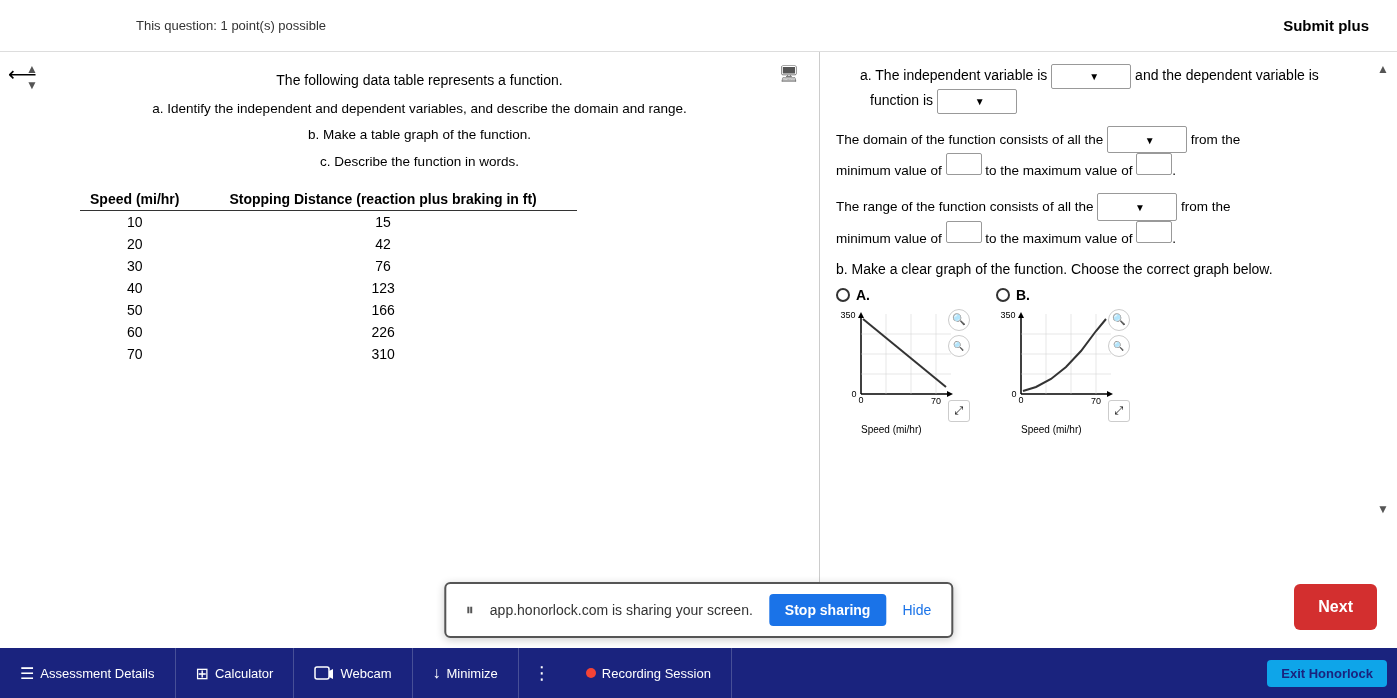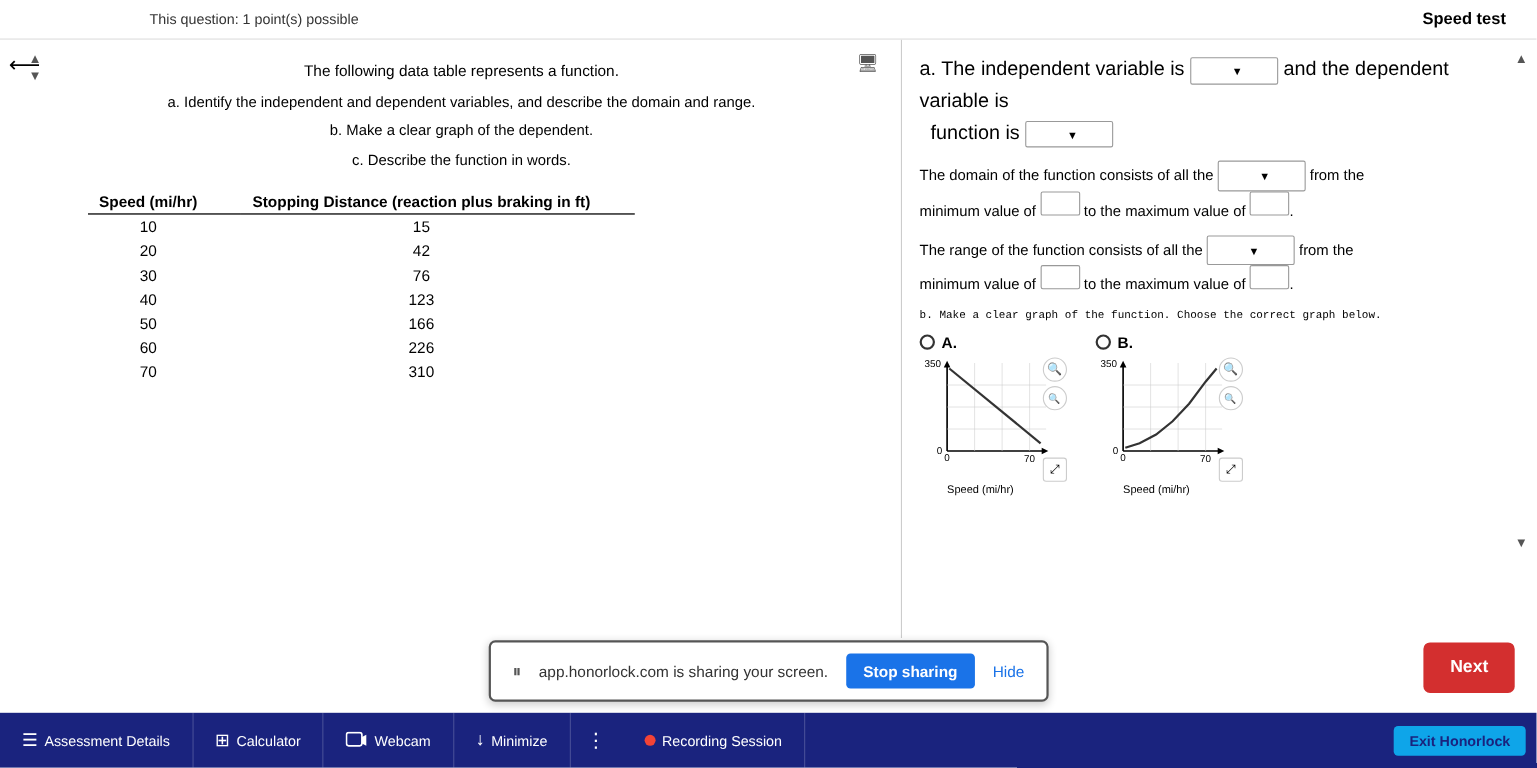--- a/index.html
+++ b/index.html
@@ -14,21 +14,21 @@
     }
 
     
     .top-bar {
       background: #fff;
       border-bottom: 1px solid #ddd;
       display: flex;
       align-items: center;
       justify-content: flex-end;
       padding: 6px 16px;
-      height: 36px;
+      height: 52px;
     }
     .question-info {
       font-size: 13px;
       color: #333;
       margin-right: auto;
       margin-left: 120px;
     }
     .submit-test-btn {
       background: #fff;
       border: none;
@@ -118,22 +118,23 @@
     .right-panel {
       flex: 1;
       padding: 12px 16px;
       overflow-y: auto;
       position: relative;
     }
     .right-panel .part-a {
       margin-bottom: 12px;
     }
     .right-panel .part-a p {
-      font-size: 18px;
+      font-size: 14px;
       line-height: 1.6;
+      margin-left: 24px;
     }
     .inline-select {
       display: inline-block;
       border: 1px solid #999;
       border-radius: 2px;
       padding: 1px 4px;
       min-width: 80px;
       font-size: 13px;
       background: #fff;
       cursor: pointer;
@@ -157,23 +158,22 @@
       margin-bottom: 10px;
     }
     .domain-range-section p {
       font-size: 13.5px;
       line-height: 1.8;
     }
     .graph-section {
       margin-top: 8px;
     }
     .graph-section > p {
-      font-size: 10px;
+      font-size: 14px;
       margin-bottom: 10px;
-      font-family: Liberation Mono, monospace;
     }
     .graph-options {
       display: flex;
       gap: 30px;
       align-items: flex-start;
     }
     .graph-option {
       display: flex;
       flex-direction: column;
       align-items: flex-start;
@@ -361,35 +361,35 @@
       cursor: pointer;
     }
     .right-scroll-up { top: 10px; }
     .right-scroll-down { bottom: 80px; }
   </style>
 </head>
 <body>
 
 <div class="top-bar">
   <span class="question-info">This question: 1 point(s) possible</span>
-  <button class="submit-test-btn">Speed test</button>
+  <button class="submit-test-btn">Submit plus</button>
 </div>
 
 <div class="main-content">
 
   <div class="left-panel">
     <button class="back-btn">⟵</button>
     <div class="nav-arrows">
       <button class="nav-arrow">▲</button>
       <button class="nav-arrow">▼</button>
     </div>
     <div class="question-text">
       <p class="main-question">The following data table represents a function.</p>
       <p class="sub-question">a. Identify the independent and dependent variables, and describe the domain and range.</p>
-      <p class="sub-question">b. Make a clear graph of the dependent.</p>
+      <p class="sub-question">b. Make a table graph of the function.</p>
       <p class="sub-question">c. Describe the function in words.</p>
     </div>
 
     <div style="position:absolute;top:12px;right:20px;font-size:16px;color:#555;">🖥</div>
 
     <div class="data-table-container">
       <table class="data-table">
         <thead>
           <tr>
             <th>

